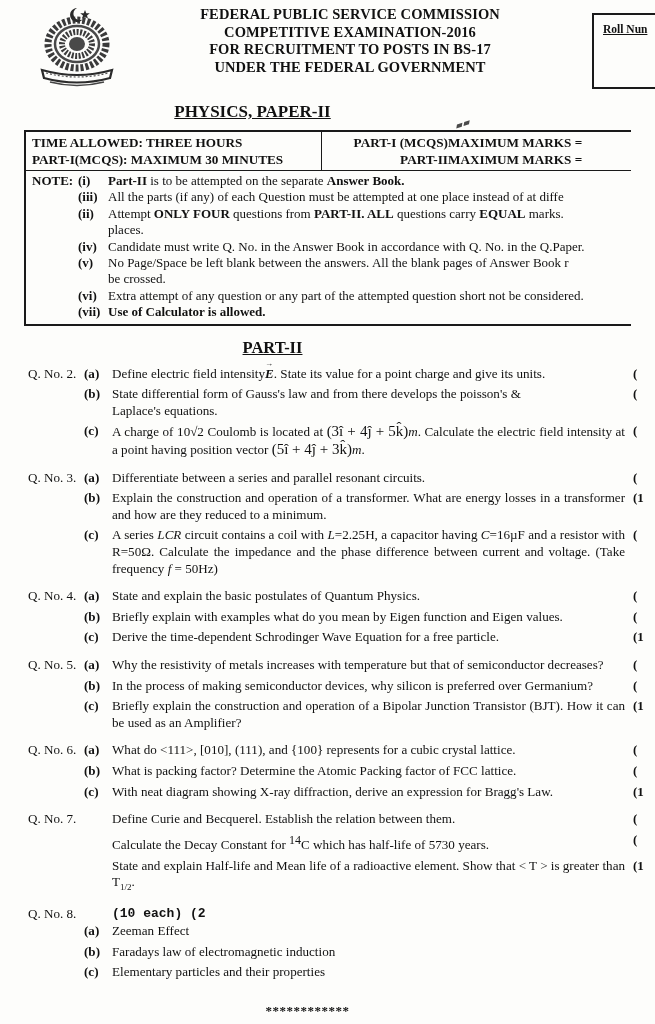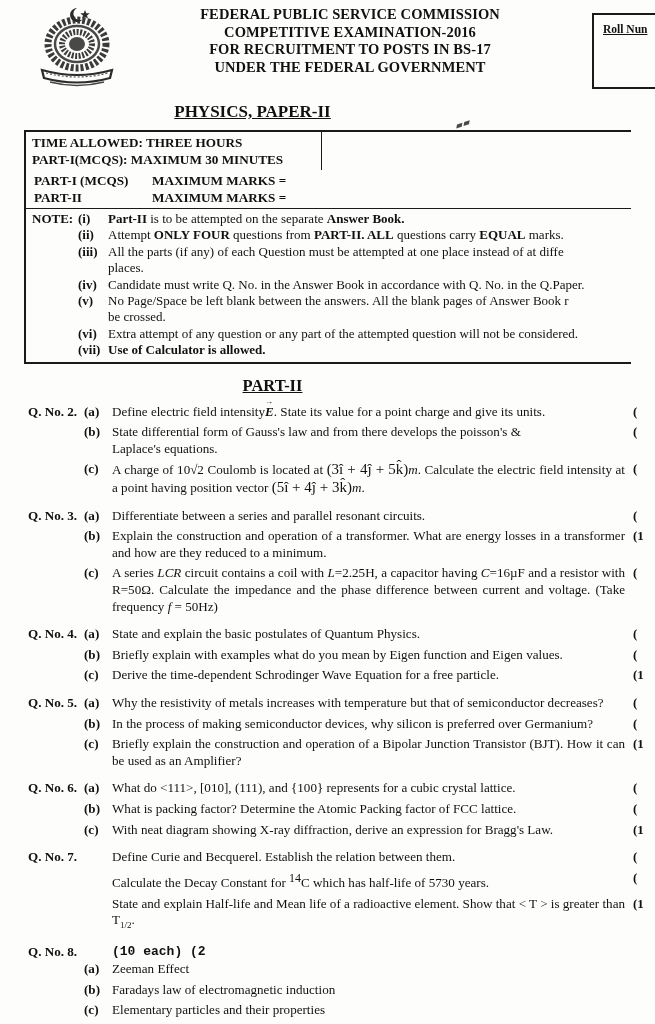--- a/index.html
+++ b/index.html
@@ -85,34 +85,33 @@
   
   .infobox {
     margin: 8px 24px 0 24px;
     border: 2px solid #1a1a1a;
     border-right: none;
     position: relative;
   }
   .time-row {
     display: flex;
     border-bottom: 1.5px solid #1a1a1a;
-    flex-direction: column;
   }
   .time-left {
     width: 296px;
     padding: 2px 0 2px 6px;
     border-right: 1.5px solid #1a1a1a;
     box-sizing: border-box;
   }
   .time-right {
     flex: 1;
     padding: 2px 0 2px 8px;
     display: flex;
   }
-  .time-right-labels { width: 118px; }
+  .time-right-labels { width: 118px; text-align: right; }
   .time-right-marks { flex: 1; }
   .time-row div.l {
     font-weight: bold;
     font-size: 13.2px;
     line-height: 17px;
     white-space: nowrap;
   }
   .note {
     padding: 2px 4px 3px 6px;
   }
@@ -152,21 +151,21 @@
     padding: 0 0 0 0;
   }
   .qrow {
     display: flex;
     font-size: 13.1px;
     line-height: 16.6px;
   }
   .qno {
     width: 84px;
     flex-shrink: 0;
-    font-weight: bold;
+    font-weight: normal;
     padding-left: 28px;
     box-sizing: border-box;
     white-space: nowrap;
   }
   .qpart {
     width: 28px;
     flex-shrink: 0;
     font-weight: bold;
   }
   .qtext {
@@ -280,30 +279,30 @@
 
     <div class="note">
       <div id="note-lines">
           <div class="note-line">
             <span class="note-head">NOTE:</span>
             <span class="note-num">(i)</span>
             <span class="note-body"><span class="b">Part-II</span> is to be attempted on the separate <span class="b">Answer Book.</span></span>
           </div>
           <div class="note-line">
             <span class="note-head"></span>
+            <span class="note-num">(iii)</span>
+            <span class="note-body">All the parts (if any) of each Question must be attempted at one place instead of at diffe</span>
+          </div>
+          <div class="note-line">
+            <span class="note-head"></span>
             <span class="note-num">(ii)</span>
             <span class="note-body">Attempt <span class="b">ONLY FOUR</span> questions from <span class="b">PART-II. ALL</span> questions carry <span class="b">EQUAL</span> marks.</span>
           </div>
           <div class="note-line">
             <span class="note-head"></span>
-            <span class="note-num">(iii)</span>
-            <span class="note-body">All the parts (if any) of each Question must be attempted at one place instead of at diffe</span>
-          </div>
-          <div class="note-line">
-            <span class="note-head"></span>
             <span class="note-num"></span>
             <span class="note-body">places.</span>
           </div>
           <div class="note-line">
             <span class="note-head"></span>
             <span class="note-num">(iv)</span>
             <span class="note-body">Candidate must write Q. No. in the Answer Book in accordance with Q. No. in the Q.Paper.</span>
           </div>
           <div class="note-line">
             <span class="note-head"></span>
@@ -311,21 +310,21 @@
             <span class="note-body">No Page/Space be left blank between the answers. All the blank pages of Answer Book r</span>
           </div>
           <div class="note-line">
             <span class="note-head"></span>
             <span class="note-num"></span>
             <span class="note-body">be crossed.</span>
           </div>
           <div class="note-line">
             <span class="note-head"></span>
             <span class="note-num">(vi)</span>
-            <span class="note-body">Extra attempt of any question or any part of the attempted question will not be considered.</span>
+            <span class="note-body">Extra attempt of any question or any part of the attempted question short not be considered.</span>
           </div>
           <div class="note-line">
             <span class="note-head"></span>
             <span class="note-num">(vii)</span>
             <span class="note-body"><span class="b">Use of Calculator is allowed.</span></span>
           </div>
         </div>
     </div>
   </div>
 

